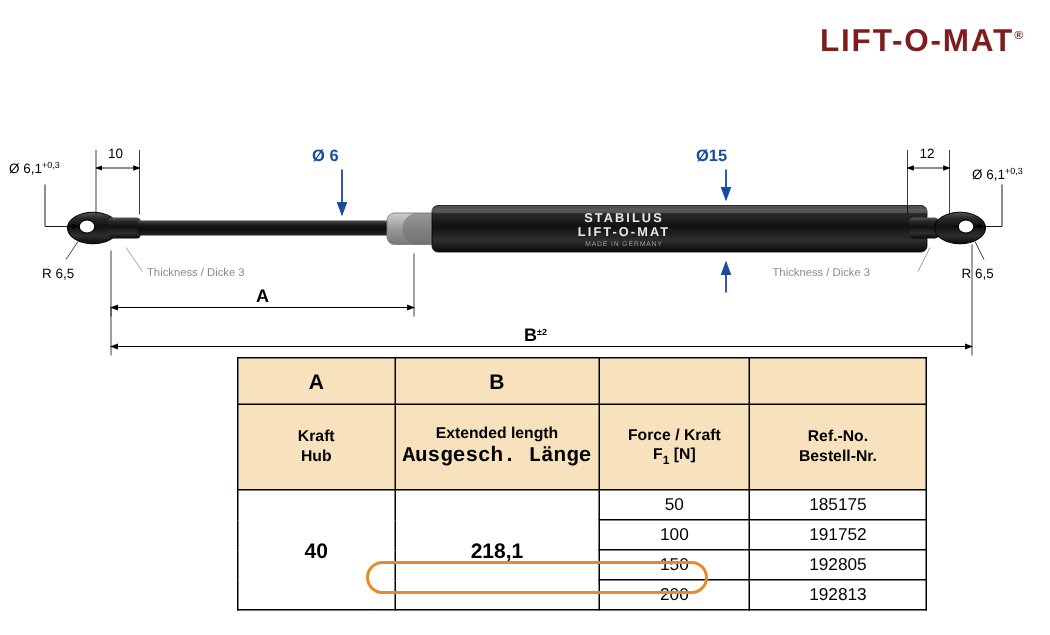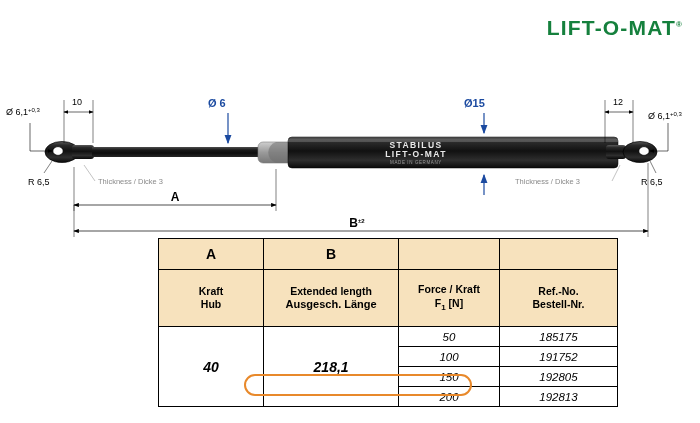--- a/index.html
+++ b/index.html
@@ -22,21 +22,21 @@
 
   
   .brand {
     position: absolute;
     right: 18px;
     top: 16px;
     font-family: "Liberation Sans", sans-serif;
     font-weight: bold;
     font-size: 21px;
     letter-spacing: 1.2px;
-    color: #15803d;
+    color: #7f1d1d;
   }
   .brand .reg {
     font-size: 8px;
     vertical-align: super;
     letter-spacing: 0;
   }
 
   
   .drawing {
     position: absolute;
@@ -76,32 +76,32 @@
   }
   .hdr-names td {
     background: #f7e2bd;
     font-size: 10.5px;
     font-weight: bold;
     line-height: 1.25;
     height: 56px;
     padding: 2px 3px;
   }
   .hdr-names .sub {
-    font-size: 11px;
-    font-weight: bold;
+    font-size: 14px;
+    font-weight: bold;
+    font-family: Liberation Mono, monospace;
   }
   .sub-idx {
     font-size: 8px;
     vertical-align: sub;
   }
   .body-row td {
     height: 19px;
     font-size: 11.5px;
     background: #ffffff;
-    font-style: italic;
   }
   td.col-a, td.col-b {
     font-size: 14px;
     font-weight: bold;
   }
   .col-a { width: 110px; }
   .col-b { width: 140px; }
   .col-f { width: 105px; }
   .col-r { width: 123px; }
 

